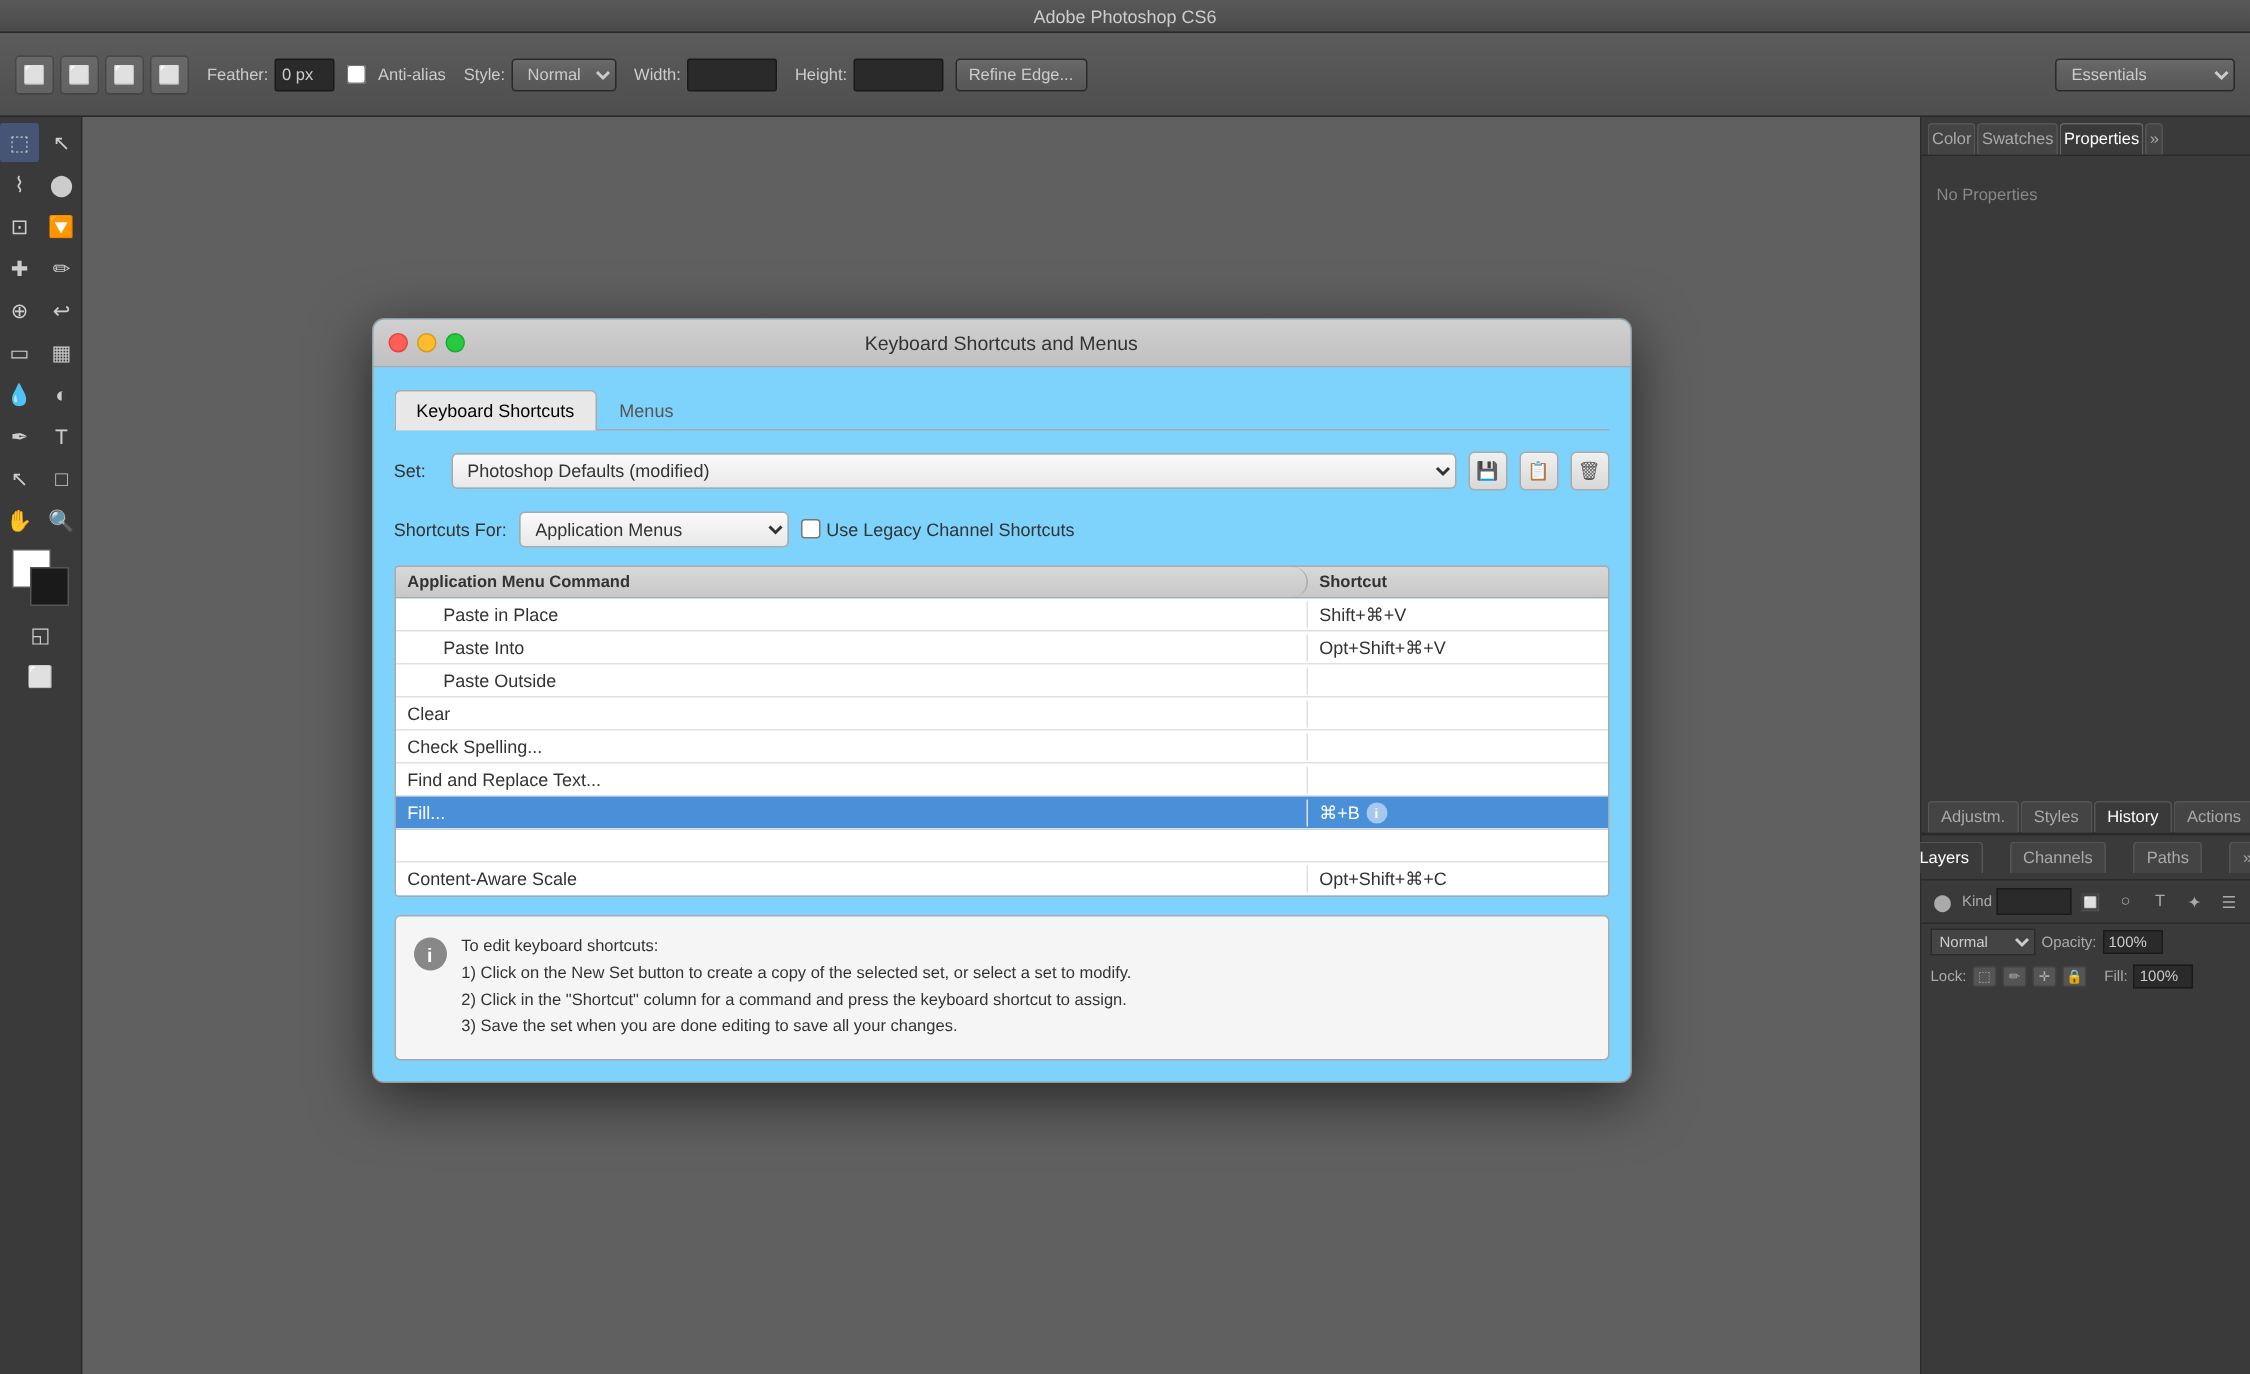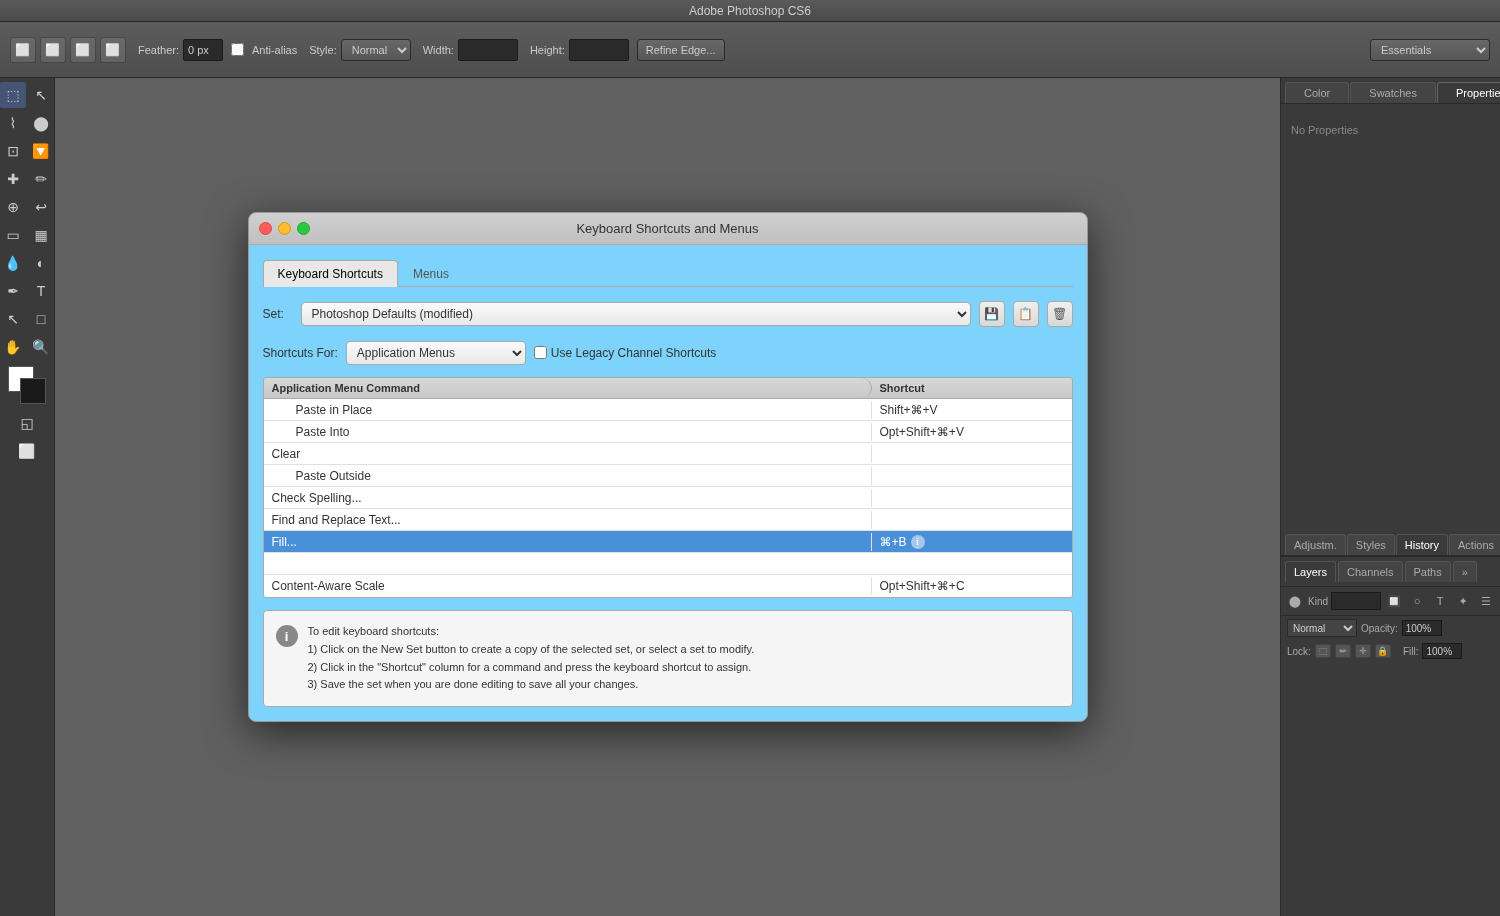--- a/index.html
+++ b/index.html
@@ -183,21 +183,21 @@
       flex-direction: column;
     }
     .panel-tabs {
       display: flex;
       background: #3a3a3a;
       border-bottom: 1px solid #2a2a2a;
       padding: 4px 4px 0;
       gap: 1px;
     }
     .panel-tab {
-      padding: 4px 18px;
+      padding: 4px 2px;
       color: #aaa;
       font-size: 11px;
       cursor: pointer;
       background: #444;
       border: 1px solid #555;
       border-bottom: none;
       border-radius: 3px 3px 0 0;
     }
     .panel-tab.active {
       background: #3a3a3a;
@@ -757,25 +757,25 @@
 
                 <div class="table-row">
                       <div class="cell-cmd indented">Paste in Place</div>
                       <div class="cell-shortcut">Shift+⌘+V</div>
                     </div>
                     <div class="table-row">
                       <div class="cell-cmd indented">Paste Into</div>
                       <div class="cell-shortcut">Opt+Shift+⌘+V</div>
                     </div>
                     <div class="table-row">
-                      <div class="cell-cmd">Clear</div>
+                      <div class="cell-cmd indented">Paste Outside</div>
                       <div class="cell-shortcut"></div>
                     </div>
                     <div class="table-row">
-                      <div class="cell-cmd indented">Paste Outside</div>
+                      <div class="cell-cmd">Clear</div>
                       <div class="cell-shortcut"></div>
                     </div>
                     <div class="table-row">
                       <div class="cell-cmd">Check Spelling...</div>
                       <div class="cell-shortcut"></div>
                     </div>
                     <div class="table-row">
                       <div class="cell-cmd">Find and Replace Text...</div>
                       <div class="cell-shortcut"></div>
                     </div>
@@ -823,21 +823,21 @@
 
     <div class="history-tabs">
       <div class="history-tab">Adjustm.</div>
       <div class="history-tab">Styles</div>
       <div class="history-tab active">History</div>
       <div class="history-tab">Actions</div>
 
     </div>
 
     <div class="layers-section">
-      <div style="display:flex; align-items:center; padding:4px; border-bottom:1px solid #2a2a2a; gap:2px;">
+      <div style="display:flex; align-items:center; padding:4px; border-bottom:1px solid #2a2a2a; gap:18px;justify-content:center;">
         <div class="history-tab active">Layers</div>
         <div class="history-tab">Channels</div>
         <div class="history-tab">Paths</div>
         <div class="history-tab">»</div>
       </div>
       <div class="layers-toolbar">
         <span class="layers-icon">⬤</span>
         <span style="color:#aaa;font-size:10px;">Kind</span>
         <input class="layers-input" type="text" style="">
         <div class="layers-icon">🔲</div>

